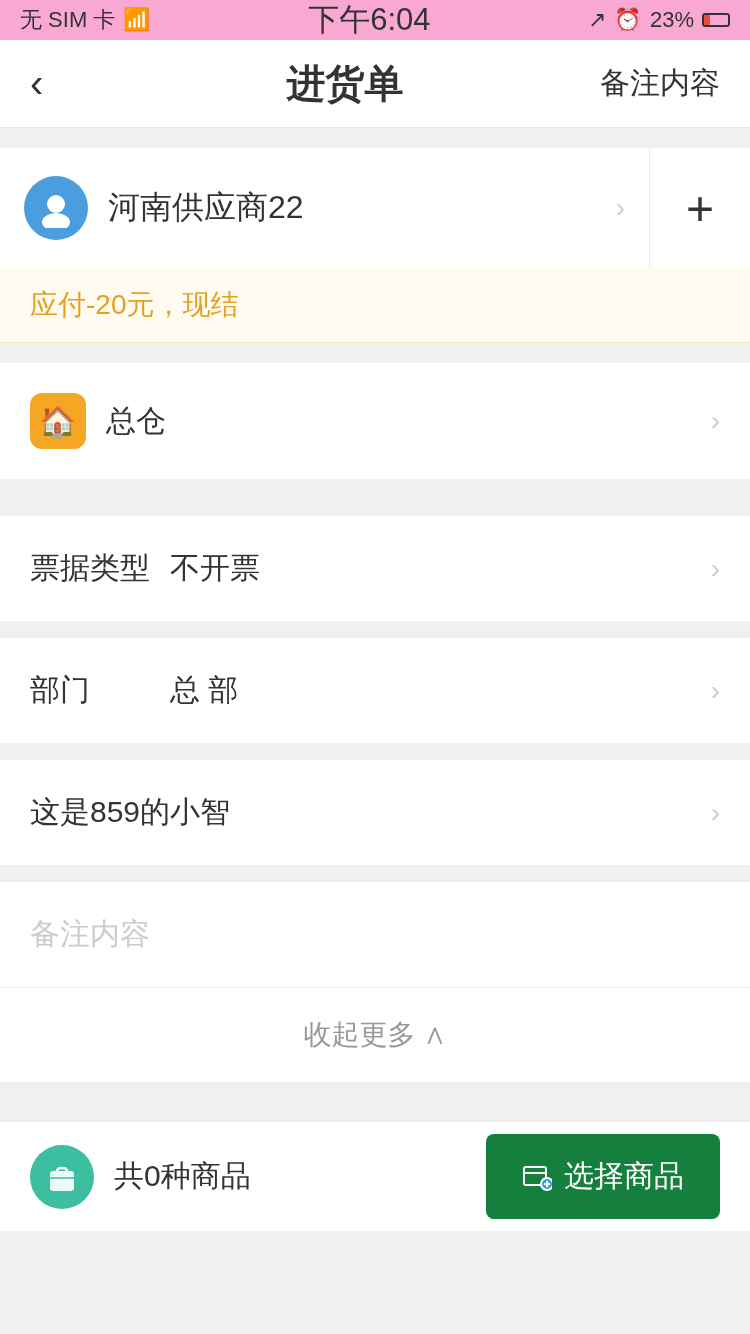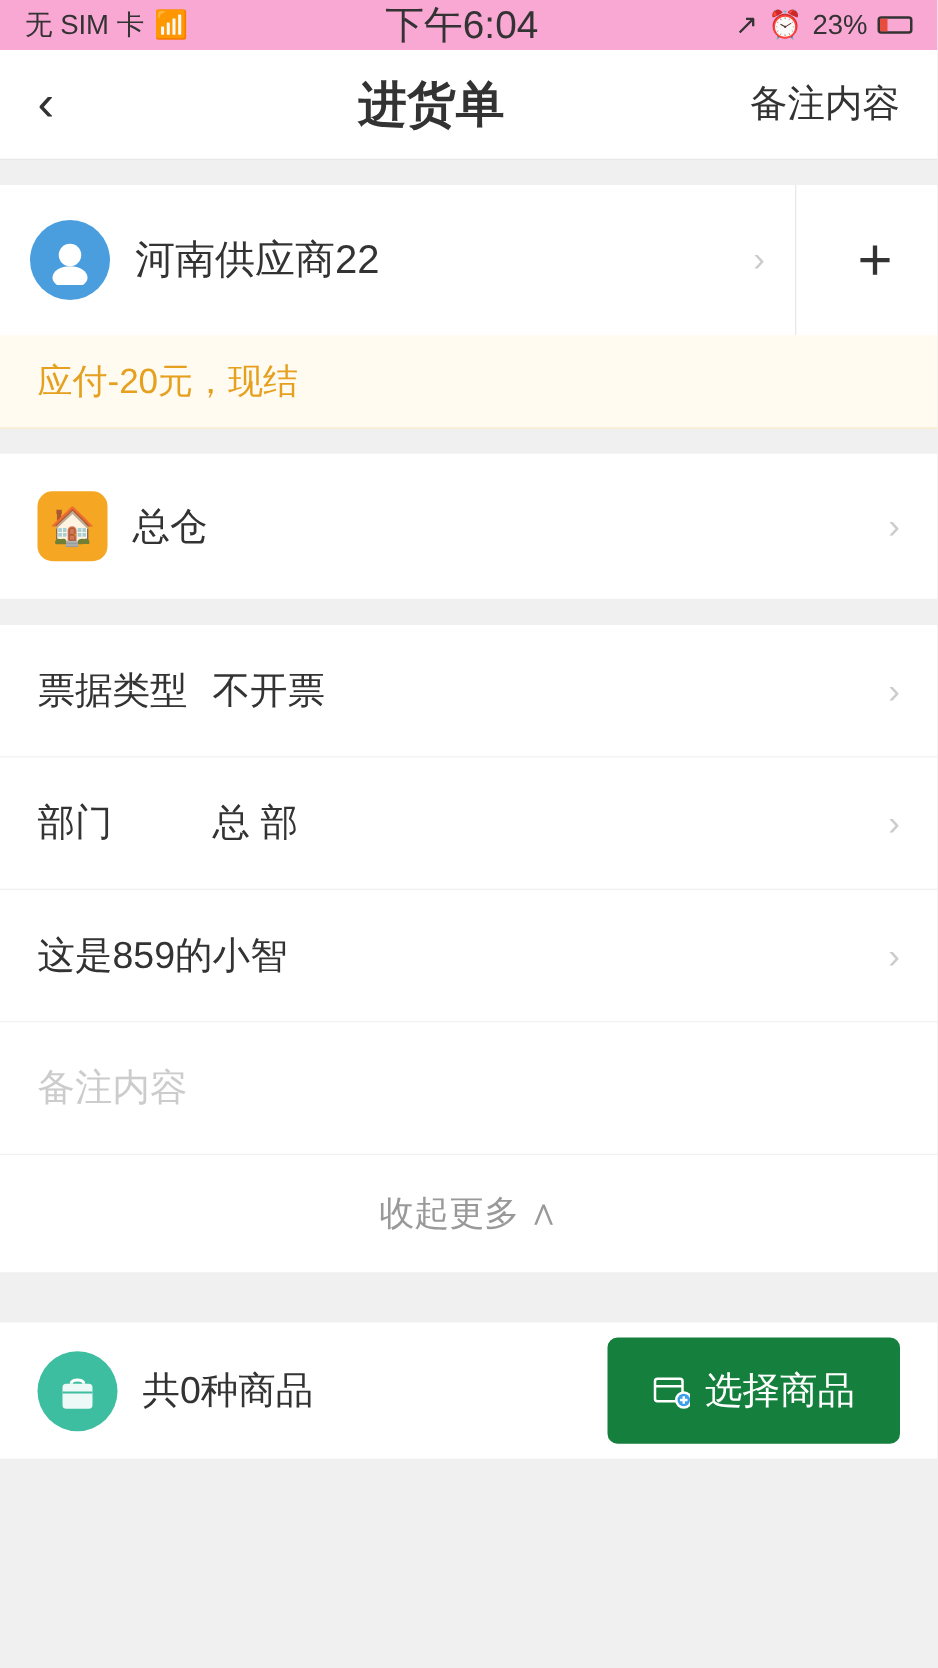--- a/index.html
+++ b/index.html
@@ -63,21 +63,20 @@
       height: 20px;
       background: #f0f0f0;
     }
 
     
     .supplier-section {
       background: #fff;
       display: flex;
       align-items: center;
       padding: 0;
-      gap: 13px;
     }
     .supplier-main {
       flex: 1;
       display: flex;
       align-items: center;
       padding: 28px 24px;
       border-right: 1px solid #e8e8e8;
     }
     .supplier-avatar {
       width: 64px;
@@ -154,20 +153,21 @@
       color: #ccc;
     }
 
     
     .form-row {
       background: #fff;
       display: flex;
       align-items: center;
       padding: 32px 30px;
       border-bottom: 1px solid #f0f0f0;
+      margin-top: 16px;
     }
     .form-label {
       width: 140px;
       font-size: 30px;
       color: #333;
       flex-shrink: 0;
     }
     .form-value {
       flex: 1;
       font-size: 30px;

